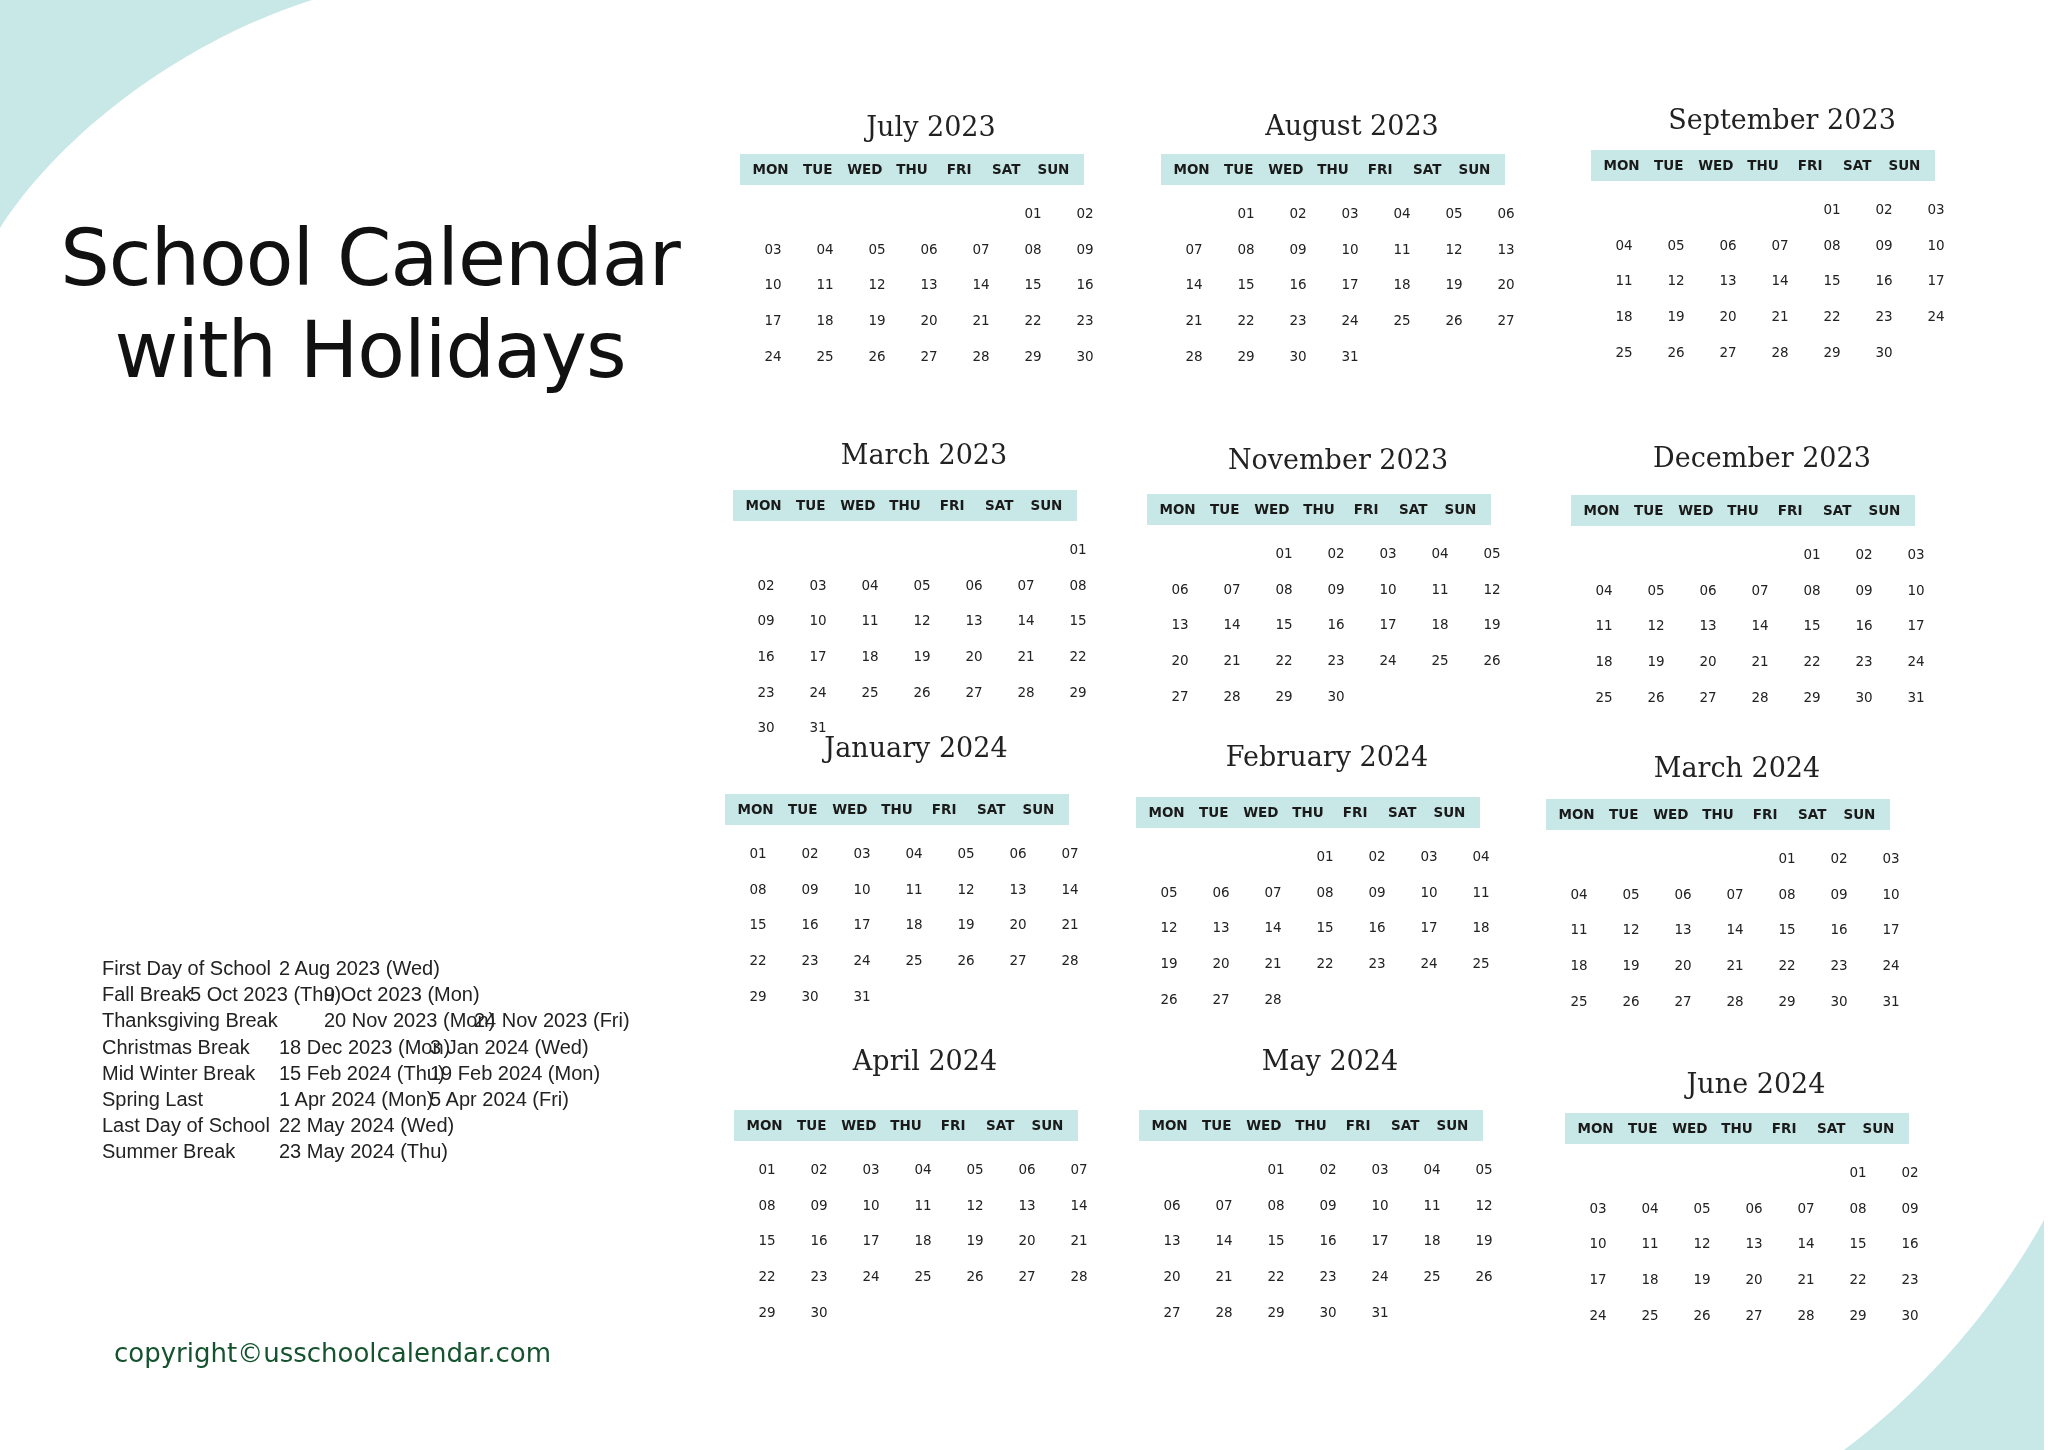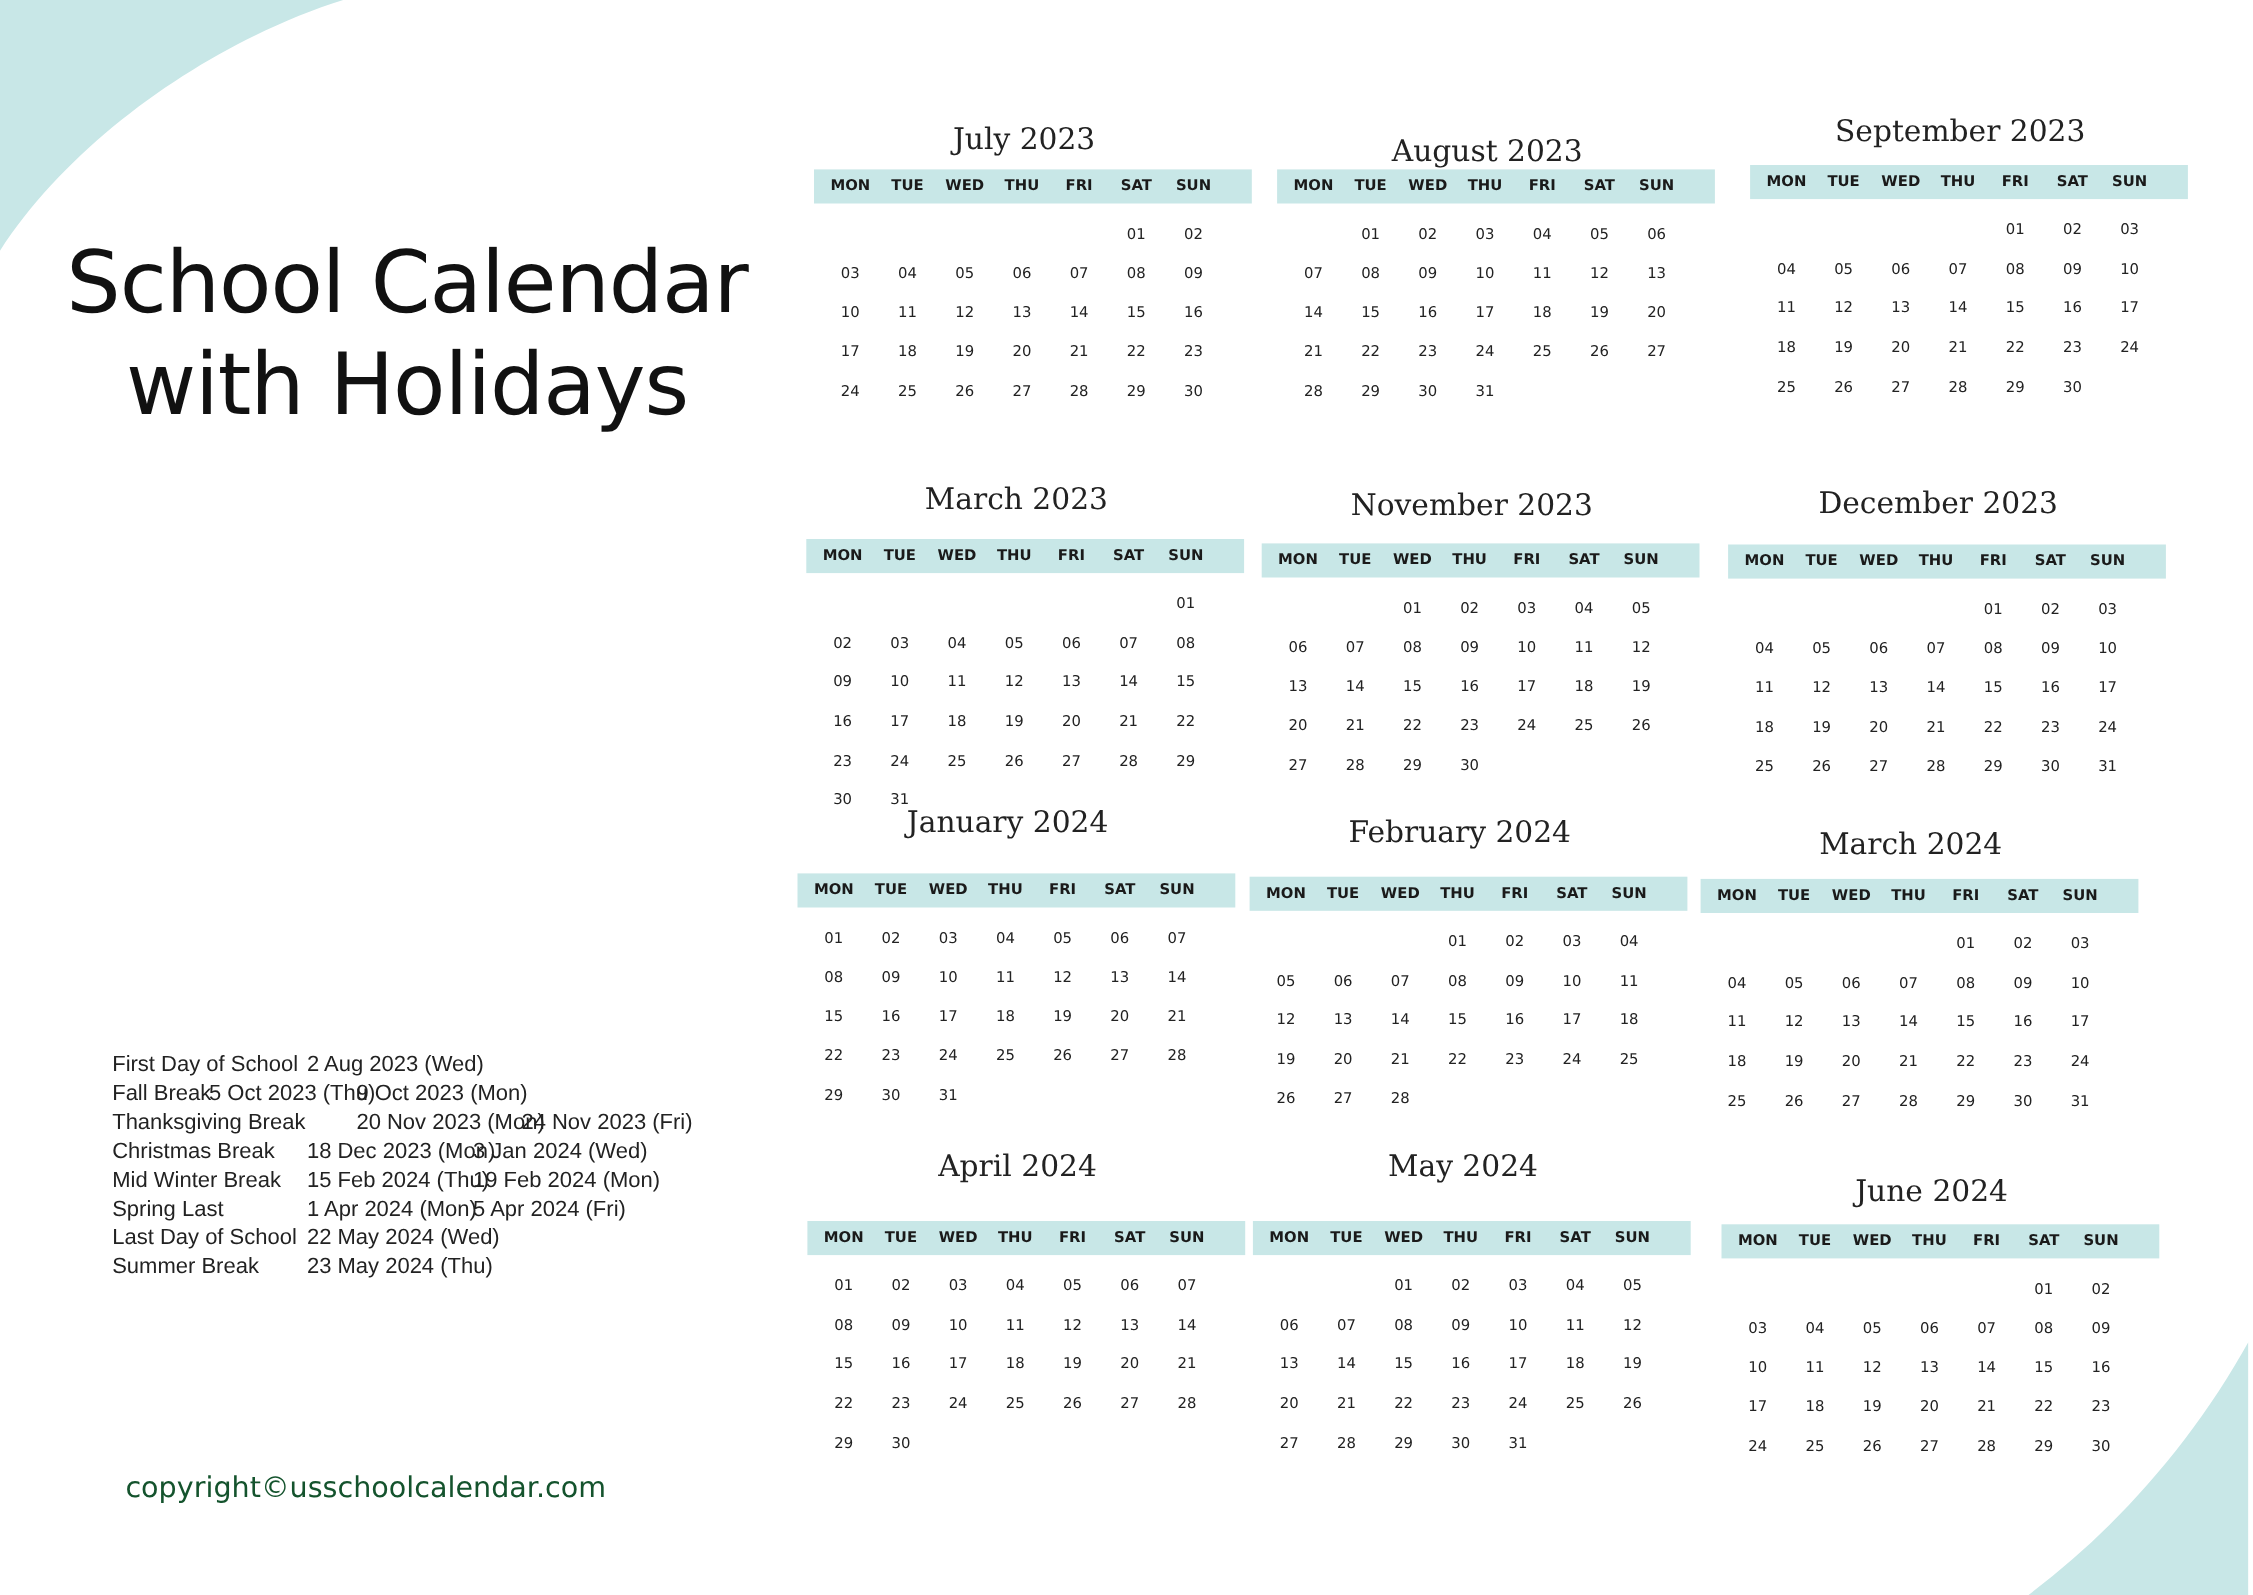--- a/index.html
+++ b/index.html
@@ -31,21 +31,21 @@
     position: absolute; left: 114px; top: 1338px;
     font-family: "DejaVu Sans", sans-serif; font-size: 26px; color: #14532d;
   }
   .month { position: absolute; width: 382px; }
   .month-title {
     position: absolute; left: 0; width: 382px; text-align: center;
     font-family: "DejaVu Serif", serif; font-size: 27px; color: #222;
     line-height: 34px;
   }
   .dow-bar {
-    position: absolute; left: 0; width: 398px; height: 31px;
+    position: absolute; left: 0; width: 344px; height: 31px;
     background: #c8e7e7; display: flex; padding: 0 7px; box-sizing: border-box;
   }
   .dow {
     width: 52px; text-align: center; line-height: 31px;
     font-family: "DejaVu Sans", sans-serif; font-weight: bold; font-size: 13.5px; color: #1a1a1a;
   }
   .grid { position: absolute; left: 7px; width: 368px; }
   .week { display: flex; height: 35.7px; }
   .day {
     width: 52px; text-align: center; line-height: 20px;
@@ -161,21 +161,21 @@
           <div class="day">25</div>
           <div class="day">26</div>
           <div class="day">27</div>
           <div class="day">28</div>
           <div class="day">29</div>
           <div class="day">30</div>
         </div>
       </div>
     </div>
     <div class="month" style="left: 1161px; top: 0px;">
-      <div class="month-title" style="top: 109px; margin-top: 12px;">August 2023</div>
+      <div class="month-title" style="top: 109px;">August 2023</div>
       <div class="dow-bar" style="top: 154px;">
         <div class="dow">MON</div>
         <div class="dow">TUE</div>
         <div class="dow">WED</div>
         <div class="dow">THU</div>
         <div class="dow">FRI</div>
         <div class="dow">SAT</div>
         <div class="dow">SUN</div>
       </div>
       <div class="grid" style="top: 203px;">

